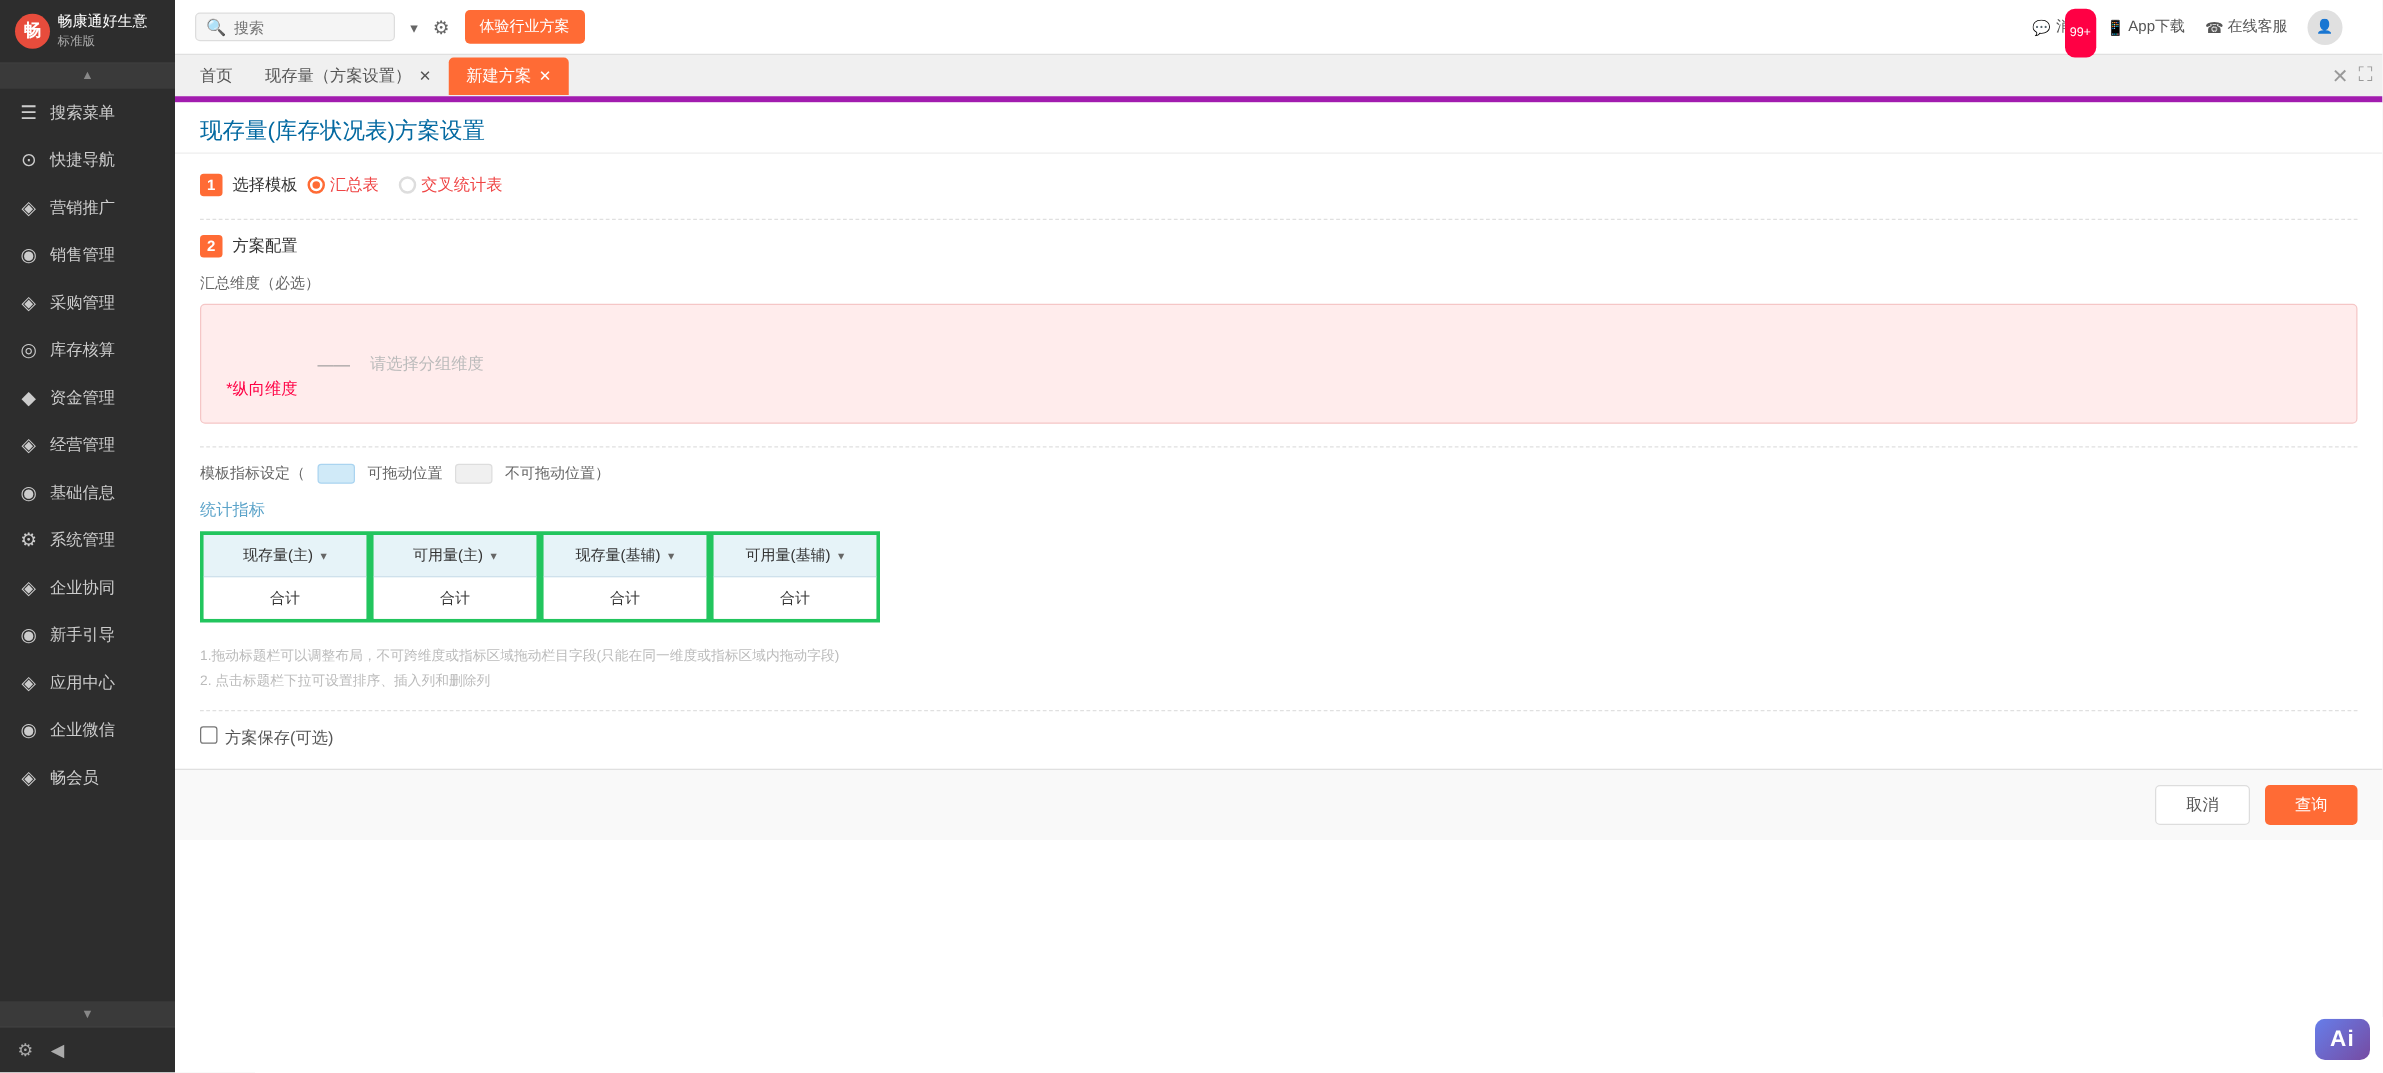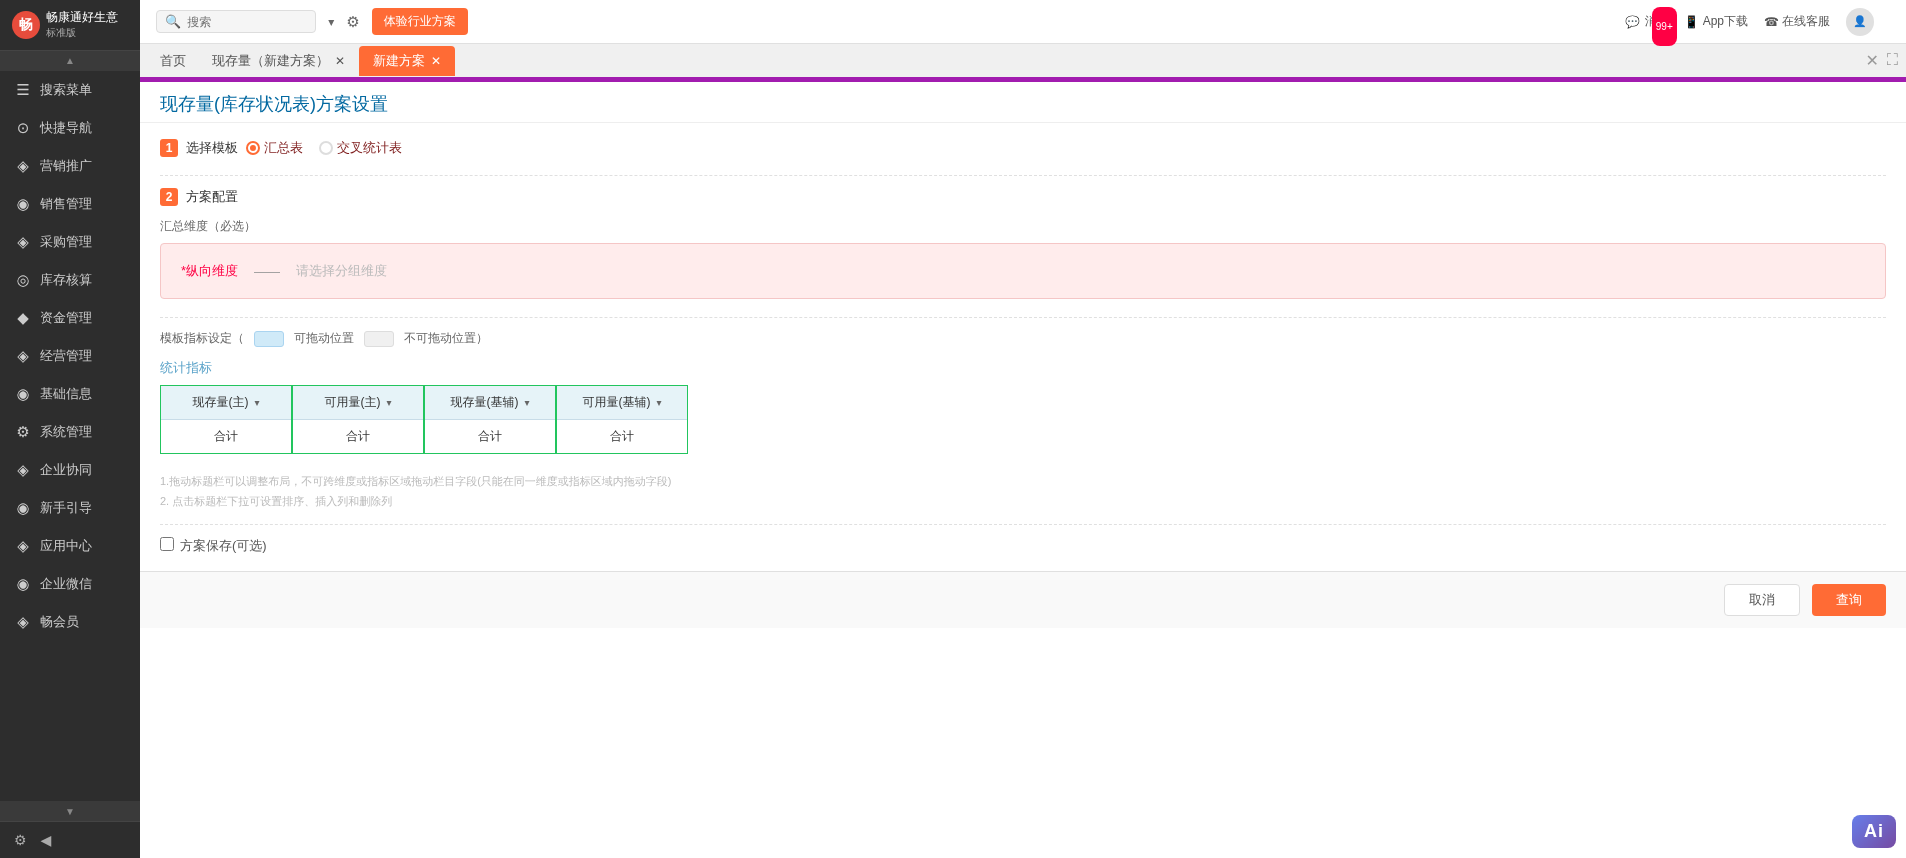--- a/index.html
+++ b/index.html
@@ -121,56 +121,56 @@
     }
     .section-num {
       width: 18px; height: 18px;
       background: #ff6b35; color: white;
       border-radius: 3px; font-size: 12px;
       display: flex; align-items: center; justify-content: center;
       font-weight: bold;
     }
     .section-title { font-size: 13px; color: #333; font-weight: 500; }
     .radio-group { display: flex; align-items: center; gap: 16px; }
-    .radio-item { display: flex; align-items: center; gap: 4px; cursor: pointer; font-size: 13px; color: #7f1d1d; }
+    .radio-item { display: flex; align-items: center; gap: 4px; cursor: pointer; font-size: 13px; color: #ef4444; }
     .radio-dot {
       width: 14px; height: 14px; border-radius: 50%;
       border: 2px solid #ddd; display: flex; align-items: center; justify-content: center;
     }
     .radio-dot.checked { border-color: #ff6b35; }
     .radio-dot.checked::after { content: ''; width: 6px; height: 6px; background: #ff6b35; border-radius: 50%; }
 
     
     .dimension-label { font-size: 12px; color: #666; margin-bottom: 8px; }
     .dimension-box {
       background: #ffecec;
       border: 1px solid #f5c6c6;
       border-radius: 4px;
       padding: 18px 20px;
       display: flex; align-items: center; gap: 16px;
     }
-    .dimension-required { color: #f04; font-size: 13px; }
+    .dimension-required { color: #f04; font-size: 13px; margin-top: 40px; }
     .dimension-arrow { color: #999; font-size: 13px; }
     .dimension-placeholder { font-size: 13px; color: #bbb; }
 
     
     .indicator-row {
       display: flex; align-items: center; gap: 10px;
       margin-bottom: 12px; font-size: 12px; color: #666;
     }
     .indicator-box {
       width: 30px; height: 16px; border-radius: 3px;
       display: inline-block;
     }
     .indicator-box.movable { background: #d0eaf8; border: 1px solid #aad4f0; }
     .indicator-box.fixed { background: #f0f0f0; border: 1px solid #ddd; }
 
     
     .stat-label { font-size: 13px; color: #5ba3c9; margin-bottom: 8px; font-weight: 500; }
-    .stat-col { border: 1px solid #22c55e; }
+    .stat-col { border: 3px solid #22c55e; }
     .stat-col-header {
       background: #e6f3f8;
       padding: 8px 16px;
       display: flex; align-items: center; justify-content: center; gap: 6px;
       font-size: 12px; color: #333; border-bottom: 1px solid #c8dce8;
       min-width: 130px;
     }
     .stat-col-body {
       background: #fff;
       padding: 8px 16px;
@@ -327,21 +327,21 @@
         <span>在线客服</span>
       </div>
       <div class="topbar-avatar">👤</div>
       <span class="topbar-username"></span>
     </div>
   </div>
 
   <div class="tabs-bar">
     <span class="tab-home">首页</span>
     <div class="tab">
-      <span>现存量（新建方案）</span>
+      <span>现存量（方案设置）</span>
       <span class="tab-close">✕</span>
     </div>
     <div class="tab active">
       <span>新建方案</span>
       <span class="tab-close">✕</span>
     </div>
     <div style="margin-left:auto; display:flex; gap:8px;">
       <span class="win-ctrl">✕</span>
       <span class="win-ctrl">⛶</span>
     </div>

